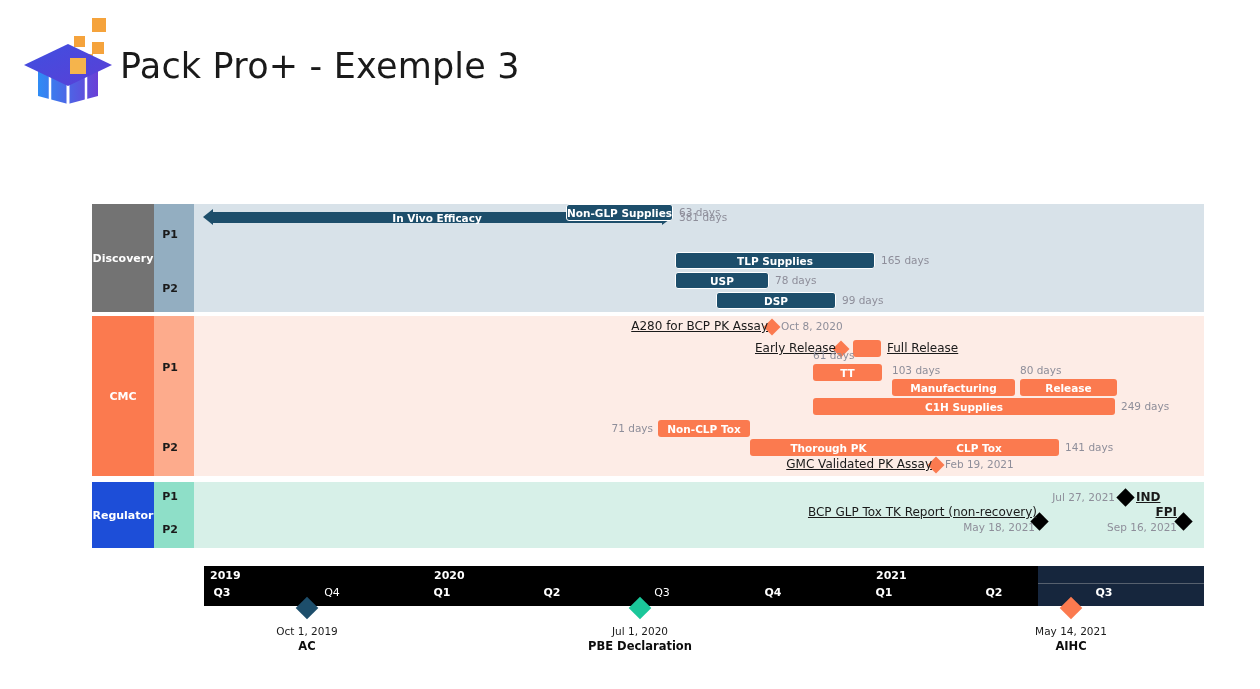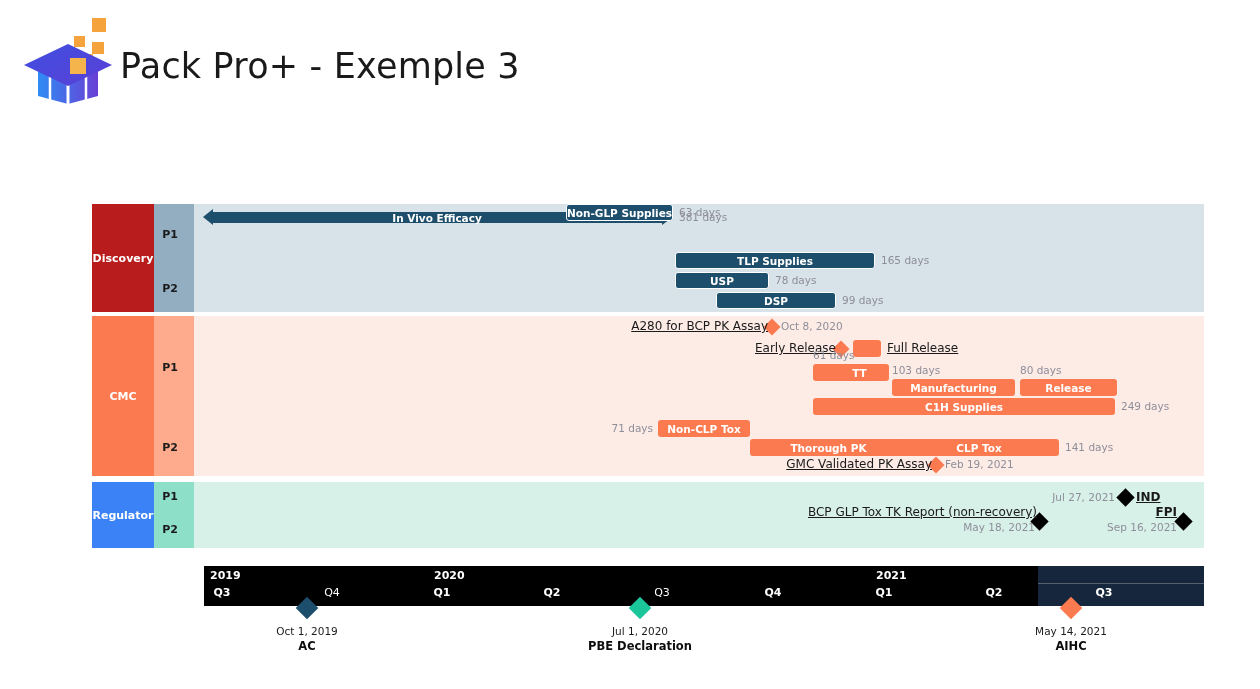--- a/index.html
+++ b/index.html
@@ -104,21 +104,21 @@
       <path d="M32 60 L32 92 M68 60 L68 92" stroke="#ffffff" stroke-width="2.5" fill="none"></path>
       <path d="M50 36 L94 57 L50 78 L6 57 Z" fill="url(#gcap)"></path>
       <rect x="52" y="50" width="16" height="16" fill="#f5b44c"></rect>
     </svg>
   </div>
   <div id="title">Pack Pro+ - Exemple 3</div>
 </div>
 
 <div id="gantt">
     <div class="section" style="top: 204px; height: 108px; background: rgb(216, 226, 233);">
-      <div class="sec-name" style="background: #b91c1c;">Discovery</div>
+      <div class="sec-name" style="background: #737373;">Discovery</div>
       <div class="phase-col" style="top: 0px; height: 108px; background: rgb(147, 174, 193);">
         <div class="phase-lab" style="top: 0px; height: 60px;">P1</div>
         <div class="phase-lab" style="top: 60px; height: 48px;">P2</div>
       </div>
       <div class="arrowbar" style="left: 111px; top: 5px; width: 470px;">
         <div class="hl"></div>
         <div class="shaft">
           <span>In Vivo Efficacy</span>
         </div>
         <div class="hr"></div>
@@ -139,40 +139,40 @@
         <div class="phase-lab" style="top: 0px; height: 102px;">P1</div>
         <div class="phase-lab" style="top: 102px; height: 58px;">P2</div>
       </div>
       <div class="diamond" style="width: 12px; height: 12px; background: rgb(251, 122, 79); left: 674px; top: 4.5px;"></div>
       <div class="txtlab" style="right: 436px; top: 2px;">A280 for BCP PK Assay</div>
       <div class="daylab" style="left: 689px; top: 2px;">Oct 8, 2020</div>
       <div class="diamond" style="width: 12px; height: 12px; background: rgb(251, 122, 79); left: 743px; top: 26.5px;"></div>
       <div class="txtlab" style="right: 368px; top: 24px;">Early Release</div>
       <div class="bar orange" style="left: 761px; top: 24px; width: 28px;"></div>
       <div class="txtlab" style="left: 795px; top: 24px;">Full Release</div>
-      <div class="bar orange" style="left: 721px; top: 48px; width: 59px; padding-left: 17px;">TT</div>
+      <div class="bar orange" style="left: 721px; top: 48px; width: 69px;">TT</div>
       <div class="daylab" style="left: 721px; top: 31px;">61 days</div>
       <div class="bar orange" style="left: 800px; top: 63px; width: 123px;">Manufacturing</div>
       <div class="daylab" style="left: 800px; top: 46px;">103 days</div>
       <div class="bar orange" style="left: 928px; top: 63px; width: 97px;">Release</div>
       <div class="daylab" style="left: 928px; top: 46px;">80 days</div>
       <div class="bar orange" style="left: 721px; top: 82px; width: 302px;">C1H Supplies</div>
       <div class="daylab" style="left: 1029px; top: 82px;">249 days</div>
       <div class="bar orange" style="left: 566px; top: 104px; width: 92px;">Non-CLP Tox</div>
       <div class="daylab" style="right: 551px; top: 104px;">71 days</div>
       <div class="bar orange" style="left: 658px; top: 123px; width: 157px;">Thorough PK</div>
       <div class="daylab" style="left: 821px; top: 123px;">133 days</div>
       <div class="bar orange" style="left: 807px; top: 123px; width: 160px;">CLP Tox</div>
       <div class="daylab" style="left: 973px; top: 123px;">141 days</div>
       <div class="diamond" style="width: 12px; height: 12px; background: rgb(251, 122, 79); left: 838px; top: 142.5px;"></div>
       <div class="txtlab" style="right: 272px; top: 140px;">GMC Validated PK Assay</div>
       <div class="daylab" style="left: 853px; top: 140px;">Feb 19, 2021</div>
     </div>
     <div class="section" style="top: 482px; height: 66px; background: rgb(215, 240, 232);">
-      <div class="sec-name" style="background: #3b82f6; text-align: center;">Regulator</div>
+      <div class="sec-name" style="background: #1d4ed8; text-align: center;">Regulator</div>
       <div class="phase-col" style="top: 0px; height: 66px; background: rgb(142, 223, 200);">
         <div class="phase-lab" style="top: 0px; height: 28px;">P1</div>
         <div class="phase-lab" style="top: 28px; height: 38px;">P2</div>
       </div>
       <div class="diamond" style="width: 13px; height: 13px; background: rgb(0, 0, 0); left: 1026.5px; top: 9px;"></div>
       <div class="daylab" style="right: 89px; top: 7px;">Jul 27, 2021</div>
       <div class="txtlab" style="left: 1044px; top: 7px; font-weight: bold;">IND</div>
       <div class="diamond" style="width: 13px; height: 13px; background: rgb(0, 0, 0); left: 940.5px; top: 33px;"></div>
       <div class="txtlab" style="right: 167px; top: 22px;">BCP GLP Tox TK Report (non-recovery)</div>
       <div class="daylab" style="right: 169px; top: 37px;">May 18, 2021</div>

